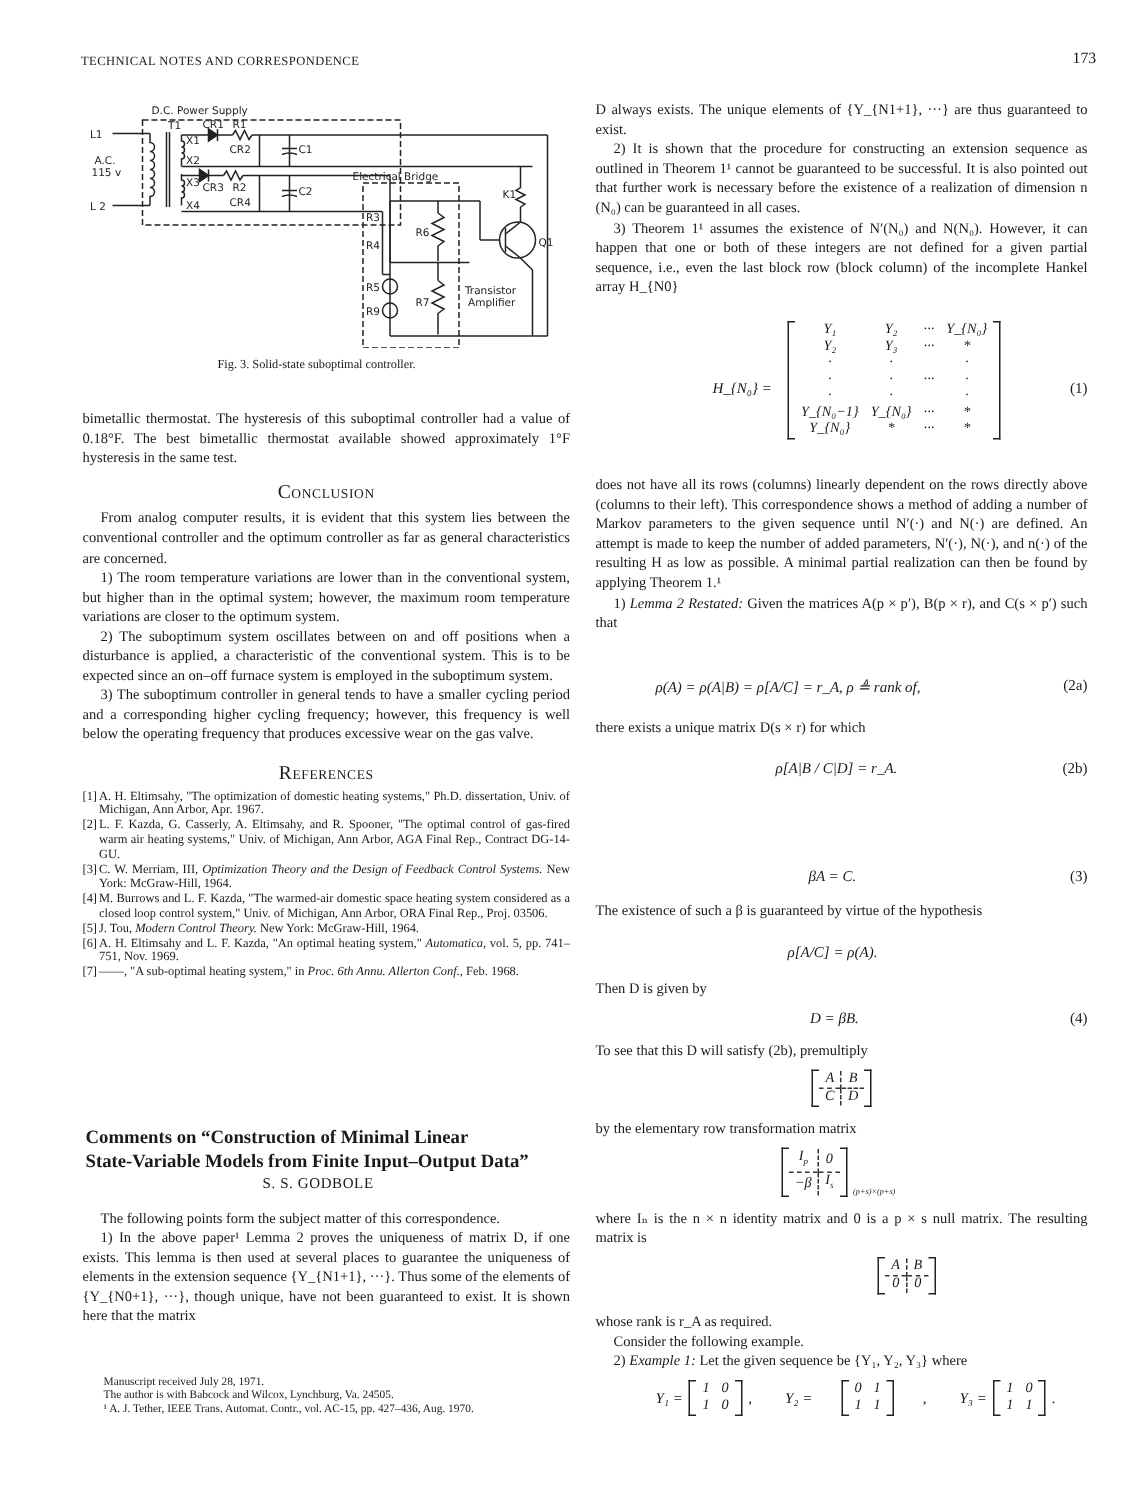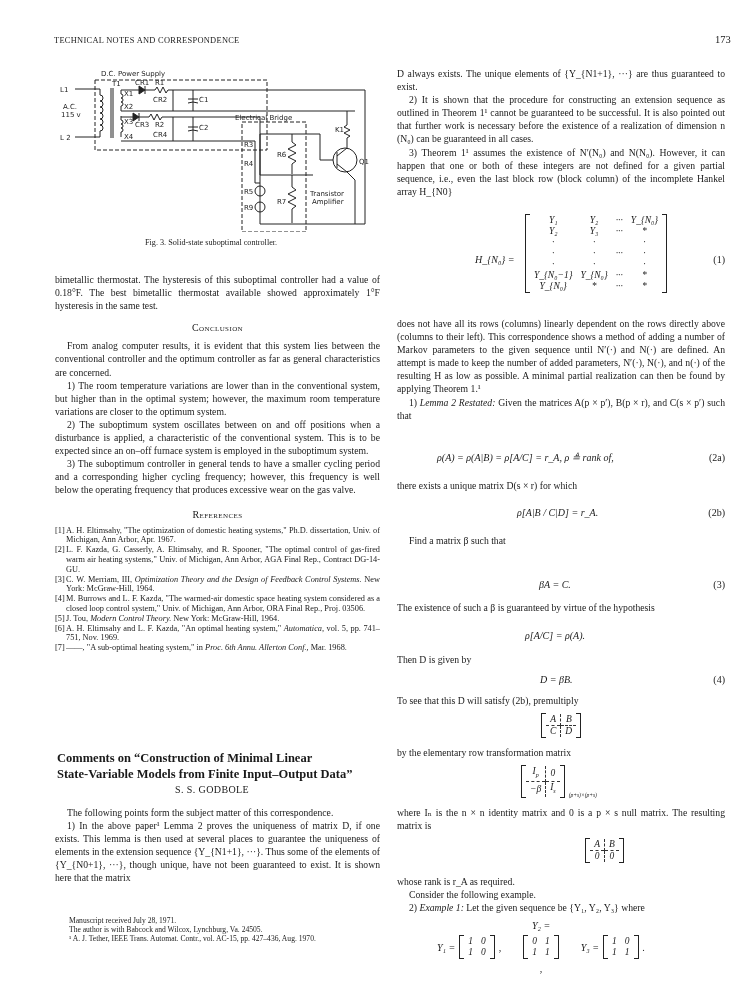--- a/index.html
+++ b/index.html
@@ -4,21 +4,21 @@
 <style>
   html, body { margin:0; padding:0; background:#ffffff; }
   body { width:755px; height:1000px; position:relative; overflow:hidden;
          font-family:"Liberation Serif", "DejaVu Serif", serif; color:#1a1a1a; }
   .abs { position:absolute; }
   .running-head { left:54px; top:36px; font-size:8.4px; letter-spacing:0.3px; }
   .page-num { left:715px; top:34px; font-size:10.5px;text-align:right; }
   .col { position:absolute; font-size:9.7px; line-height:13.1px; text-align:justify; }
   .col p { margin:0; }
   .ind { text-indent:12px; }
-  .sc { font-variant:small-caps; text-align:center; font-size:10px; margin:9px 0 5px 0 !important; letter-spacing:0.4px; }
+  .sc { font-variant:small-caps; text-align:center; font-size:13px; margin:9px 0 5px 0 !important; letter-spacing:0.4px; }
   .caption { left:145px; top:238px; font-size:8.2px; }
   .refs { font-size:8.3px; line-height:9.8px; }
   .ref { display:flex; }
   .ref .n { width:11px; flex:none; }
   .ref .t { flex:1; text-align:justify; }
   .it { font-style:italic; }
   .title { position:absolute; left:57px; top:750px; font-weight:bold; font-size:12.5px; line-height:16px; }
   .author { position:absolute; left:175px; top:784px; font-size:10px; letter-spacing:0.4px; }
   .footnotes { position:absolute; left:57px; top:916px; width:320px; font-size:7.6px; line-height:9px; }
   .eq { position:absolute; font-size:10px; font-style:italic; }
@@ -177,21 +177,21 @@
     <div class="ref">
         <span class="n">[5]</span>
         <span class="t"><span>J. Tou, </span><span class="it">Modern Control Theory.</span><span>   New York: McGraw-Hill, 1964.</span></span>
       </div>
     <div class="ref">
         <span class="n">[6]</span>
         <span class="t"><span>A. H. Eltimsahy and L. F. Kazda, "An optimal heating system," </span><span class="it">Automatica,</span><span> vol. 5, pp. 741–751, Nov. 1969.</span></span>
       </div>
     <div class="ref">
         <span class="n">[7]</span>
-        <span class="t"><span>——, "A sub-optimal heating system," in </span><span class="it">Proc. 6th Annu. Allerton Conf.,</span><span> Mar. 1968.</span></span>
+        <span class="t"><span>——, "A sub-optimal heating system," in </span><span class="it">Proc. 6th Annu. Allerton Conf.,</span><span> Feb. 1968.</span></span>
       </div>
   </div>
 </div>
 
 
 <div class="title">
   <div>Comments on “Construction of Minimal Linear</div>
   <div>State-Variable Models from Finite Input–Output Data”</div>
 </div>
 <div class="author">S. S. GODBOLE</div>
@@ -281,21 +281,20 @@
   <p>there exists a unique matrix D(s × r) for which</p>
 </div>
 
 
 <div class="eq" style="left:397px;top:500px;width:328px;height:28px;">
   <span class="abs" style="left:120px;top:7px;">ρ[A|B / C|D] = r_A.</span>
   <span class="eqnum" style="top:7px;">(2b)</span>
 </div>
 
 <div class="col" style="left:397px;top:534px;width:328px;">
-  <p class="ind">Find a matrix β such that</p>
 </div>
 
 
 <div class="eq" style="left:397px;top:579px;width:328px;height:16px;">
   <span class="abs" style="left:142px;top:0;">βA = C.</span>
   <span class="eqnum" style="top:0;">(3)</span>
 </div>
 
 <div class="col" style="left:397px;top:601px;width:328px;">
   <p>The existence of such a β is guaranteed by virtue of the hypothesis</p>
@@ -396,21 +395,21 @@
             </tr>
             <tr>
               <td>1</td>
               <td>0</td>
             </tr>
           </tbody>
         </table>
       </span>
     <span>,</span>
   </span>
-  <span style="display:flex;align-items:center;gap:4px;flex-direction:column;">
+  <span style="display:flex;align-items:center;gap:19px;">
     <span>Y₂ =</span>
     <span class="mat">
         <table>
           <tbody>
             <tr>
               <td>0</td>
               <td>1</td>
             </tr>
             <tr>
               <td>1</td>

